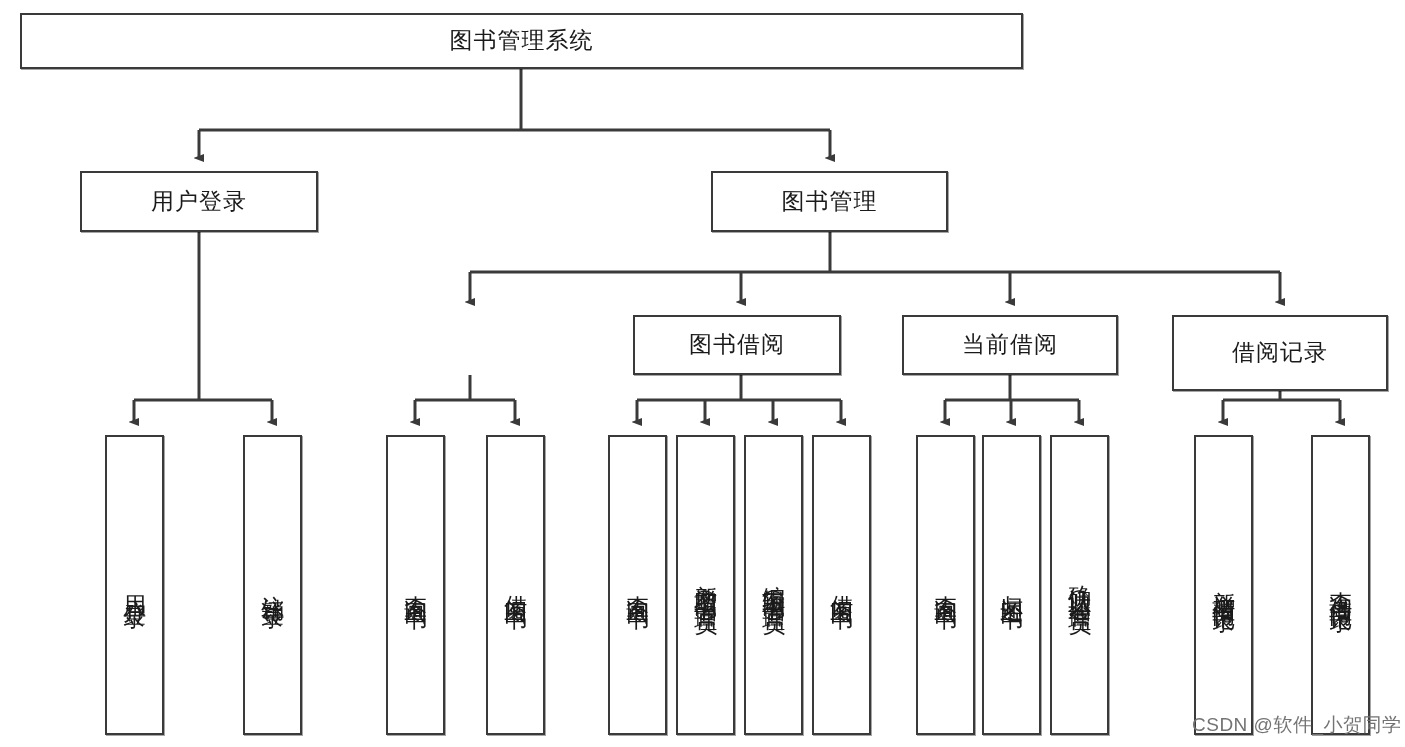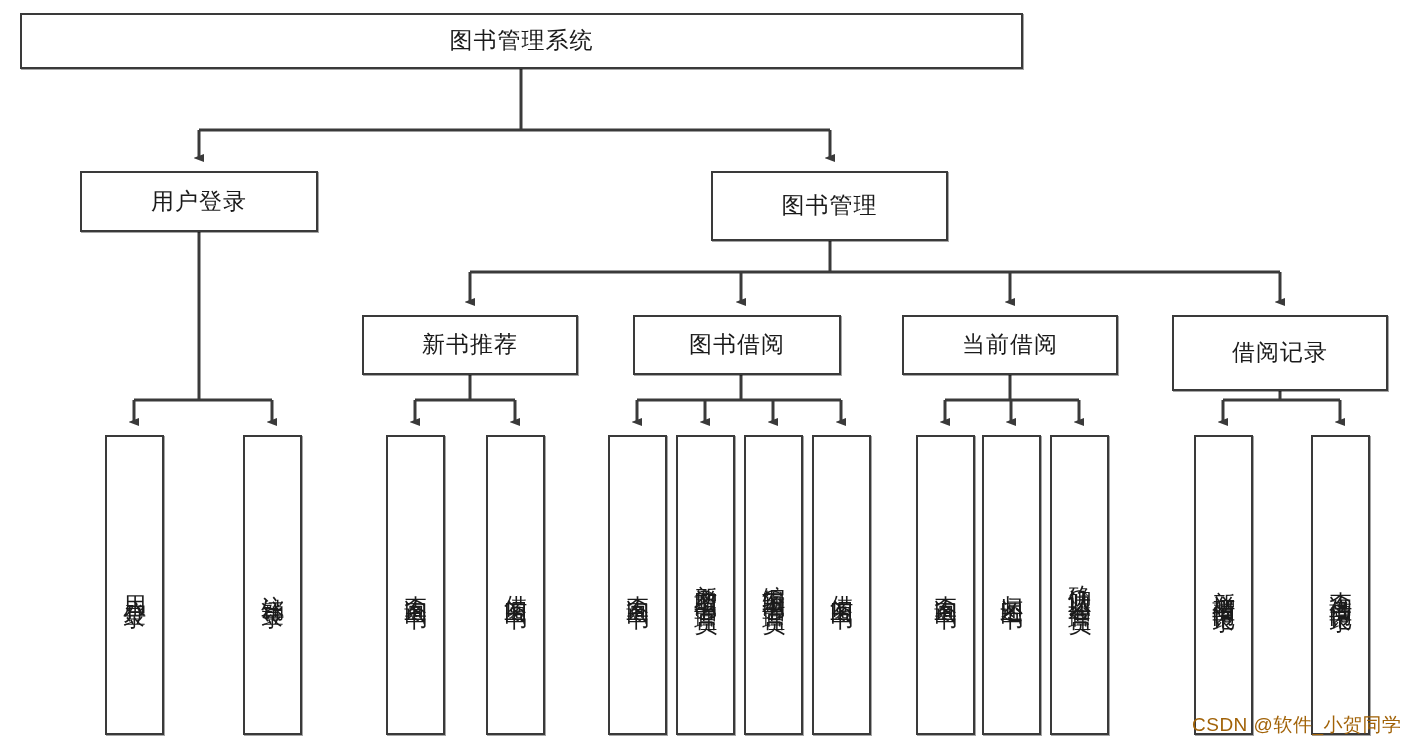--- a/index.html
+++ b/index.html
@@ -52,21 +52,21 @@
     justify-content: center;
   }
   .node.vert .vlabel {
     writing-mode: vertical-rl;
     text-orientation: upright;
     white-space: nowrap;
   }
   .watermark {
     position: absolute;
     font-size: 19px;
-    color: #a16207;
+    color: #737373;
     letter-spacing: 0.5px;
     white-space: nowrap;
     user-select: none;
   }
 </style>
 </head>
 <body>
 
 <div id="canvas">
 
@@ -121,27 +121,24 @@
     </g>
   </svg>
 
   <div class="node horiz" style="left:20px;top:13px;width:1003px;height:56px;">
     <span>图书管理系统</span>
   </div>
 
   <div class="node horiz" style="left:80px;top:171px;width:238px;height:61px;">
     <span>用户登录</span>
   </div>
-  <div class="node horiz" style="left:711px;top:171px;width:237px;height:70px;">
+  <div class="node horiz" style="left:711px;top:171px;width:237px;height:61px;">
     <span>图书管理</span>
   </div>
 
-  <div class="node horiz" style="left:362px;top:315px;width:216px;height:60px;">
-    <span>新书推荐</span>
-  </div>
   <div class="node horiz" style="left:633px;top:315px;width:208px;height:60px;">
     <span>图书借阅</span>
   </div>
   <div class="node horiz" style="left:902px;top:315px;width:216px;height:60px;">
     <span>当前借阅</span>
   </div>
   <div class="node horiz" style="left:1172px;top:315px;width:216px;height:76px;">
     <span>借阅记录</span>
   </div>
 

